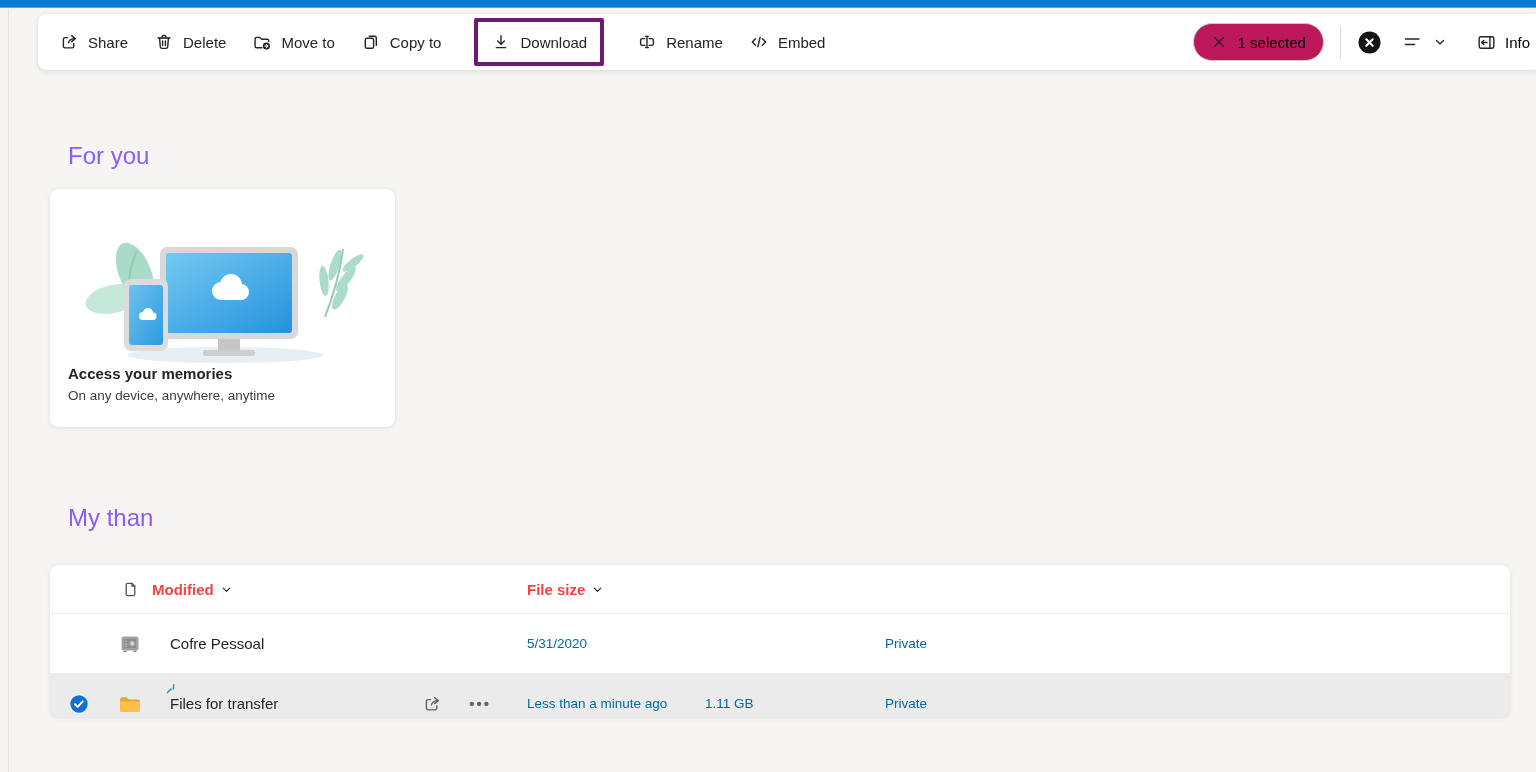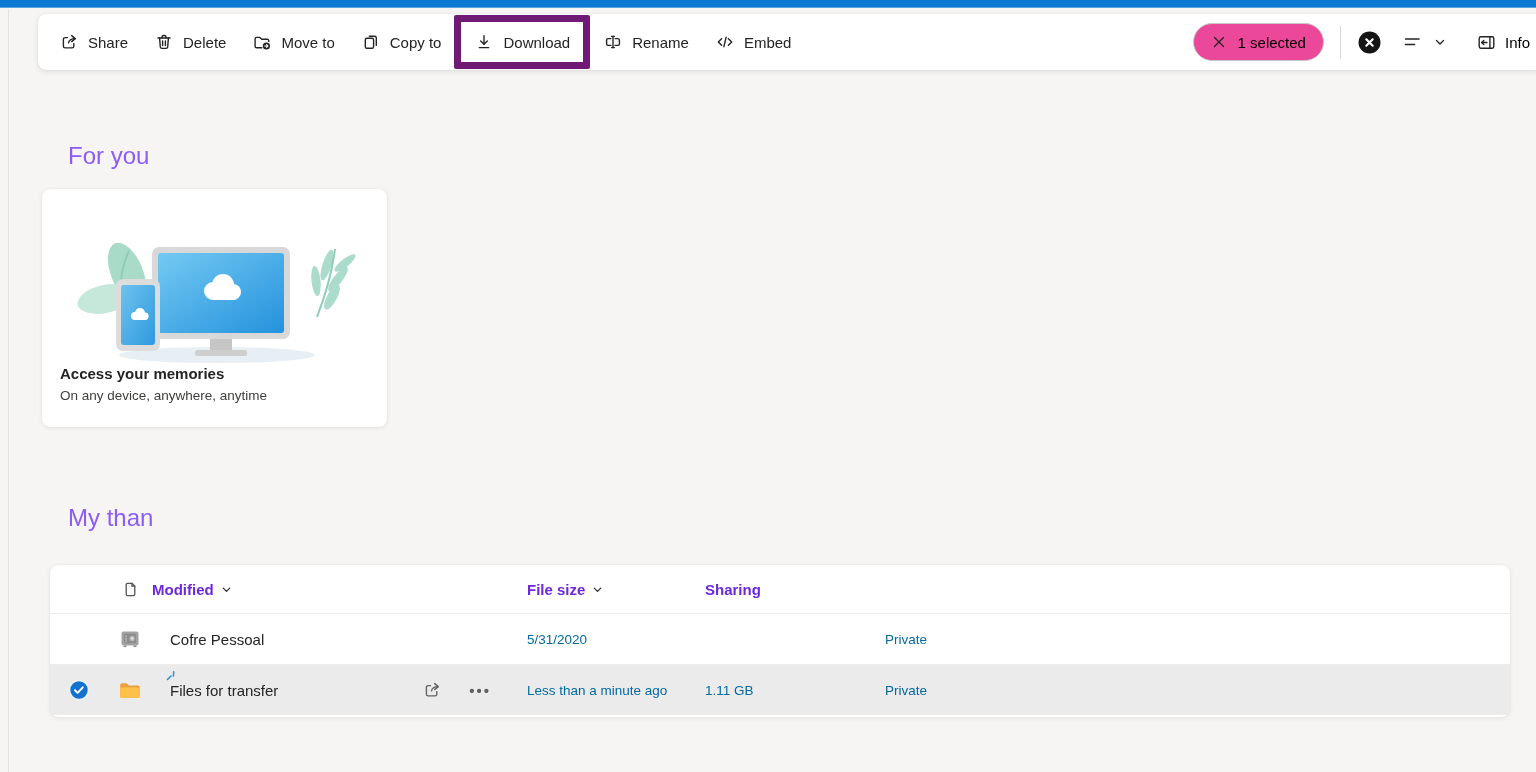--- a/index.html
+++ b/index.html
@@ -18,55 +18,55 @@
   
   .toolbar {
     position:absolute; left:38px; top:14px; right:-6px; height:56px;
     background:#fff; border-radius:8px;
     box-shadow:0 0 1px rgba(0,0,0,.14), 0 2px 6px rgba(0,0,0,.09);
     display:flex; align-items:center; padding:0 6px 0 8px;
   }
   .tb-btn { display:flex; align-items:center; gap:9px; height:40px; padding:0 13px;
     font-size:15px; white-space:nowrap; border-radius:6px; cursor:pointer; background:transparent; border:none;
     color:#242424; font-family:inherit; }
-  .red-frame { border:7px solid #701a75; border-radius:2px; margin:0 0; }
+  .red-frame { border:4px solid #701a75; border-radius:2px; margin:0 20px; }
   .spacer { flex:1; }
   .pill { display:flex; align-items:center; gap:11px; height:38px; padding:0 17px;
-    border:1px solid #c7c7c7; border-radius:19px; font-size:15px; background:#ec4899; cursor:pointer; }
+    border:1px solid #c7c7c7; border-radius:19px; font-size:15px; background:#be185d; cursor:pointer; }
   .v-divider { width:1px; height:33px; background:#d8d8d8; margin:0 10px 0 16px; }
   .icon-btn { display:flex; align-items:center; gap:8px; padding:6px; cursor:pointer; font-size:15px; }
 
   
   .section-title { position:absolute; left:68px; font-size:24px; font-weight:normal; color:#8b5cf6; }
   #title-foryou { top:142px; }
   #title-myfiles { top:504px; }
 
   .foryou-card {
-    position:absolute; left:42px; top:189px; width:345px; height:238px;
+    position:absolute; left:50px; top:189px; width:345px; height:238px;
     background:#fff; border-radius:8px;
     box-shadow:0 0 1px rgba(0,0,0,.12), 0 1px 5px rgba(0,0,0,.08);
   }
   .foryou-illustration { position:absolute; left:13px; top:32px; }
   .foryou-title { position:absolute; left:18px; top:176px; font-size:15px; font-weight:bold; color:#242424; }
   .foryou-sub { position:absolute; left:18px; top:199px; font-size:13.5px; color:#3f3e3d; }
 
   
   .files-card {
     position:absolute; left:50px; top:565px; width:1460px; height:152px;
     background:#fff; border-radius:8px; overflow:hidden;
     box-shadow:0 0 1px rgba(0,0,0,.12), 0 1px 5px rgba(0,0,0,.08);
   }
   .frow { display:grid; grid-template-columns:58px 44px 375px 178px 180px 1fr; align-items:center; }
   .frow.header { height:48px; }
-  .frow.item { height:51px; border-top:1px solid #ededed; cursor:pointer; }
+  .frow.item { height:60px; border-top:1px solid #ededed; cursor:pointer; }
   .frow.item.selected { background:#ebebeb; }
   .cell-center { display:flex; justify-content:center; align-items:center; }
   .cell-name { display:flex; align-items:center; padding-left:18px; font-size:15px; color:#242424; }
   .header .cell-name { font-weight:bold; gap:9px; }
-  .hdr-small { font-size:15px; font-weight:bold; color:#6d28d9; display:flex; align-items:center; gap:7px; }
+  .hdr-small { font-size:15px; font-weight:bold; color:#ef4444; display:flex; align-items:center; gap:7px; }
   .cell-gray { font-size:13.5px; color:#0369a1; }
   .name-text { position:relative; }
   .sparkle { position:absolute; left:-5px; top:-13px; }
   .row-actions { margin-left:auto; display:flex; align-items:center; gap:27px; padding-right:36px; color:#616161; }
   .ellipsis { letter-spacing:2px; font-size:15px; color:#616161; font-weight:bold; }
 </style>
 </head>
 <body>
 
 <div class="topbar"></div>
@@ -284,23 +284,20 @@
         </svg>
       </span>
     </div>
     <div class="hdr-small">
       <span>File size</span>
       <span>
         <svg width="11" height="11" viewBox="0 0 12 12" fill="none" stroke="#242424" stroke-width="1.3" stroke-linecap="round" stroke-linejoin="round">
           <path d="M2.5 4.5 6 8l3.5-3.5"></path>
         </svg>
       </span>
-    </div>
-    <div class="hdr-small">
-      <span>Sharing</span>
     </div>
   </div>
 
   <div class="frow item">
     <div class="cell-center"></div>
     <div class="cell-center">
       <svg width="22" height="20" viewBox="0 0 22 20">
         <rect x="2.5" y="2.5" width="17" height="14" rx="2" fill="#a3a3a3"></rect>
         <rect x="5" y="4.8" width="12" height="9.4" rx="1" fill="#8d8d8d"></rect>
         <circle cx="13.2" cy="9.5" r="2.7" fill="#b9b9b9"></circle>

